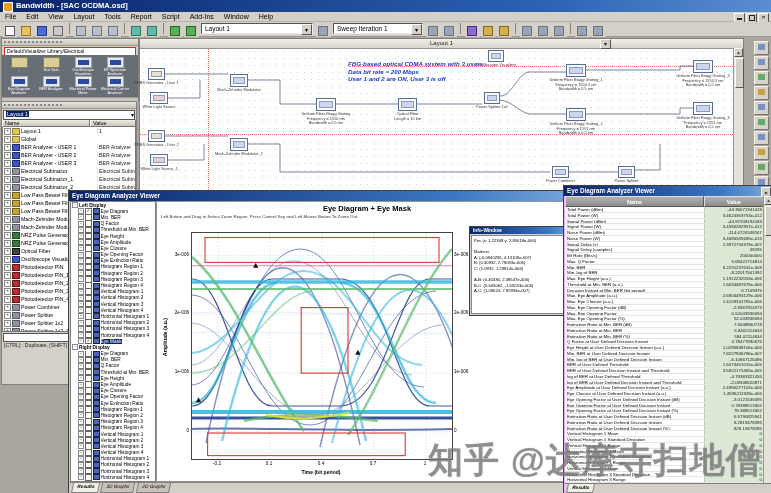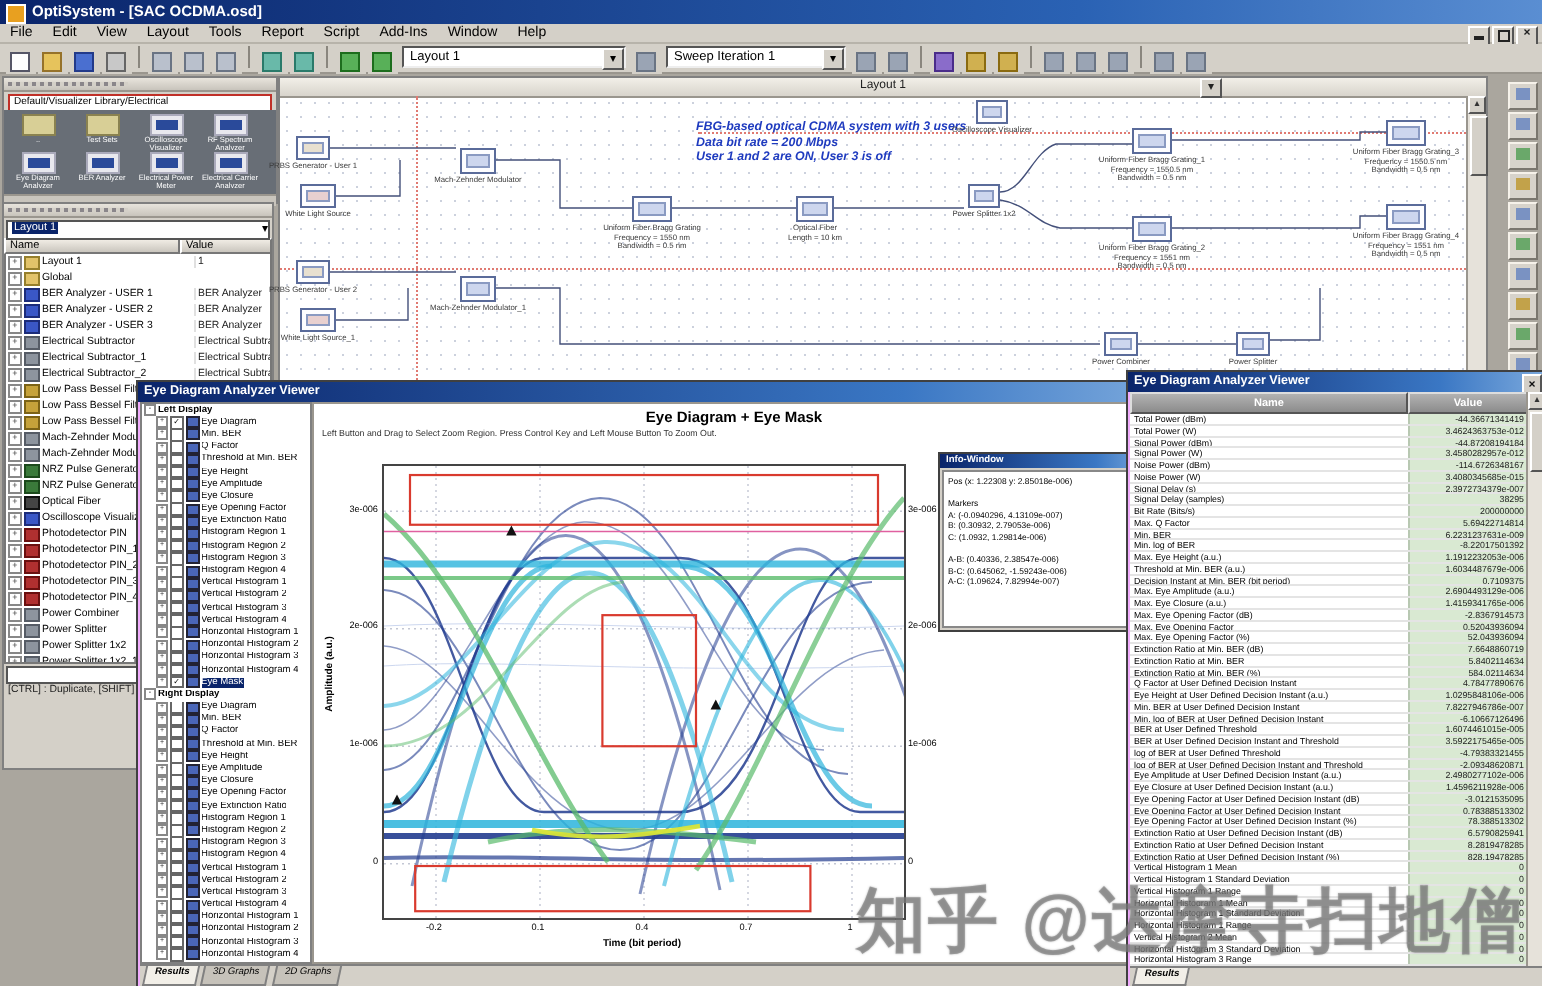--- a/index.html
+++ b/index.html
@@ -154,21 +154,21 @@
   #watermark{left:428px;top:437px;z-index:9;font-size:35px;font-weight:bold;letter-spacing:1px;
              color:rgba(125,125,125,0.62);text-shadow:0 0 1px rgba(90,90,90,.5);white-space:nowrap}
 </style>
 </head>
 <body>
 
 <div id="app">
 
   <div class="abs" id="titlebar">
     <div class="abs" id="appicon"></div>
-    <span>OptiSystem - [SAC OCDMA.osd]</span>
+    <span>Bandwidth - [SAC OCDMA.osd]</span>
   </div>
 
   <div class="abs" id="menubar">
     <span id="menu-items"><span class="mi">File</span><span class="mi">Edit</span><span class="mi">View</span><span class="mi">Layout</span><span class="mi">Tools</span><span class="mi">Report</span><span class="mi">Script</span><span class="mi">Add-Ins</span><span class="mi">Window</span><span class="mi">Help</span></span>
     <span class="abs" id="mdibtns"><span class="mdib minb"></span><span class="mdib resb"></span><span class="mdib clsb"></span></span>
   </div>
 
   <div class="abs" id="toolbar"><span class="tbi tbi-new"></span><span class="tbi tbi-open"></span><span class="tbi tbi-save"></span><span class="tbi tbi-print"></span><span class="tsep"></span><span class="tbi tbi-cut"></span><span class="tbi tbi-copy"></span><span class="tbi tbi-paste"></span><span class="tsep"></span><span class="tbi tbi-undo"></span><span class="tbi tbi-redo"></span><span class="tsep"></span><span class="tbi tbi-layout-table"></span><span class="tbi tbi-global-table"></span><span class="combo" style="width: 112px;"><span class="cv">Layout 1</span><span class="ca"></span></span><span class="tbi tbi-add-sweep"></span><span class="combo" style="width: 90px;"><span class="cv">Sweep Iteration 1</span><span class="ca"></span></span><span class="tbi tbi-prev-iter"></span><span class="tbi tbi-next-iter"></span><span class="tsep"></span><span class="tbi tbi-calculate"></span><span class="tbi tbi-report"></span><span class="tbi tbi-script"></span><span class="tsep"></span><span class="tbi tbi-view-layout"></span><span class="tbi tbi-view-report"></span><span class="tbi tbi-view-script"></span><span class="tsep"></span><span class="tbi tbi-zoom-in"></span><span class="tbi tbi-zoom-out"></span></div>
 
   <div class="abs" id="workspace">

